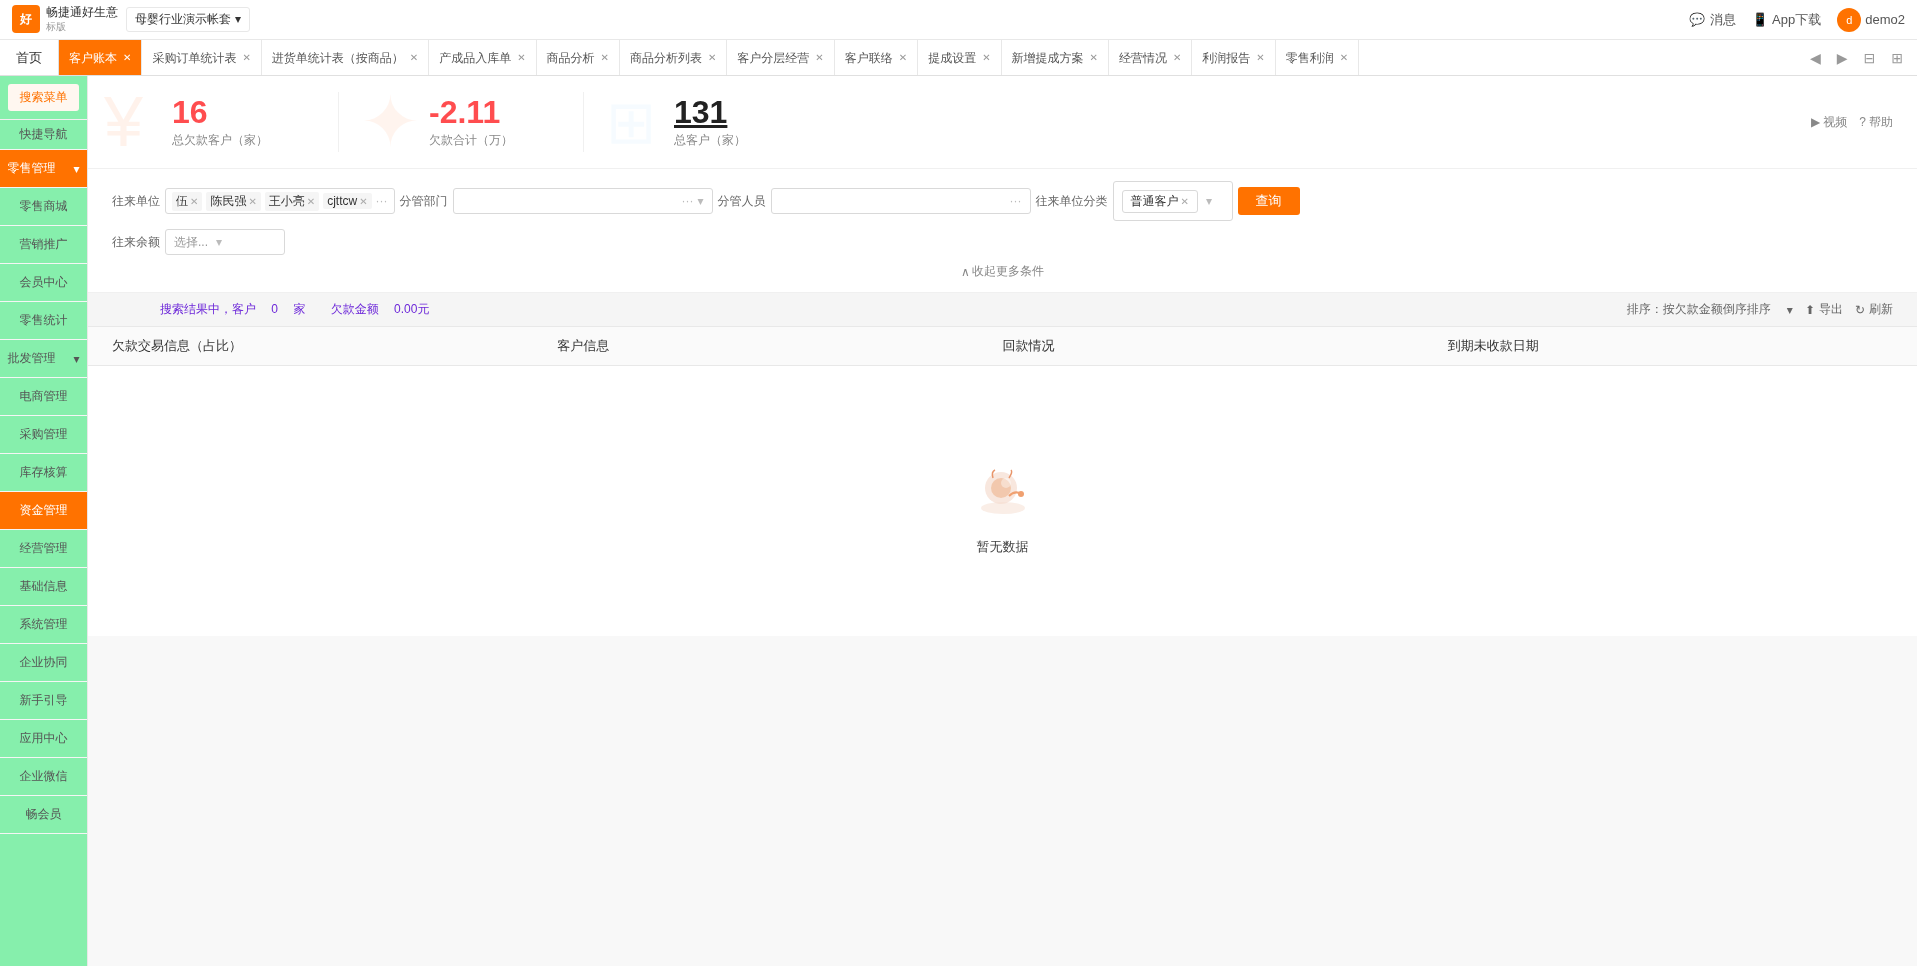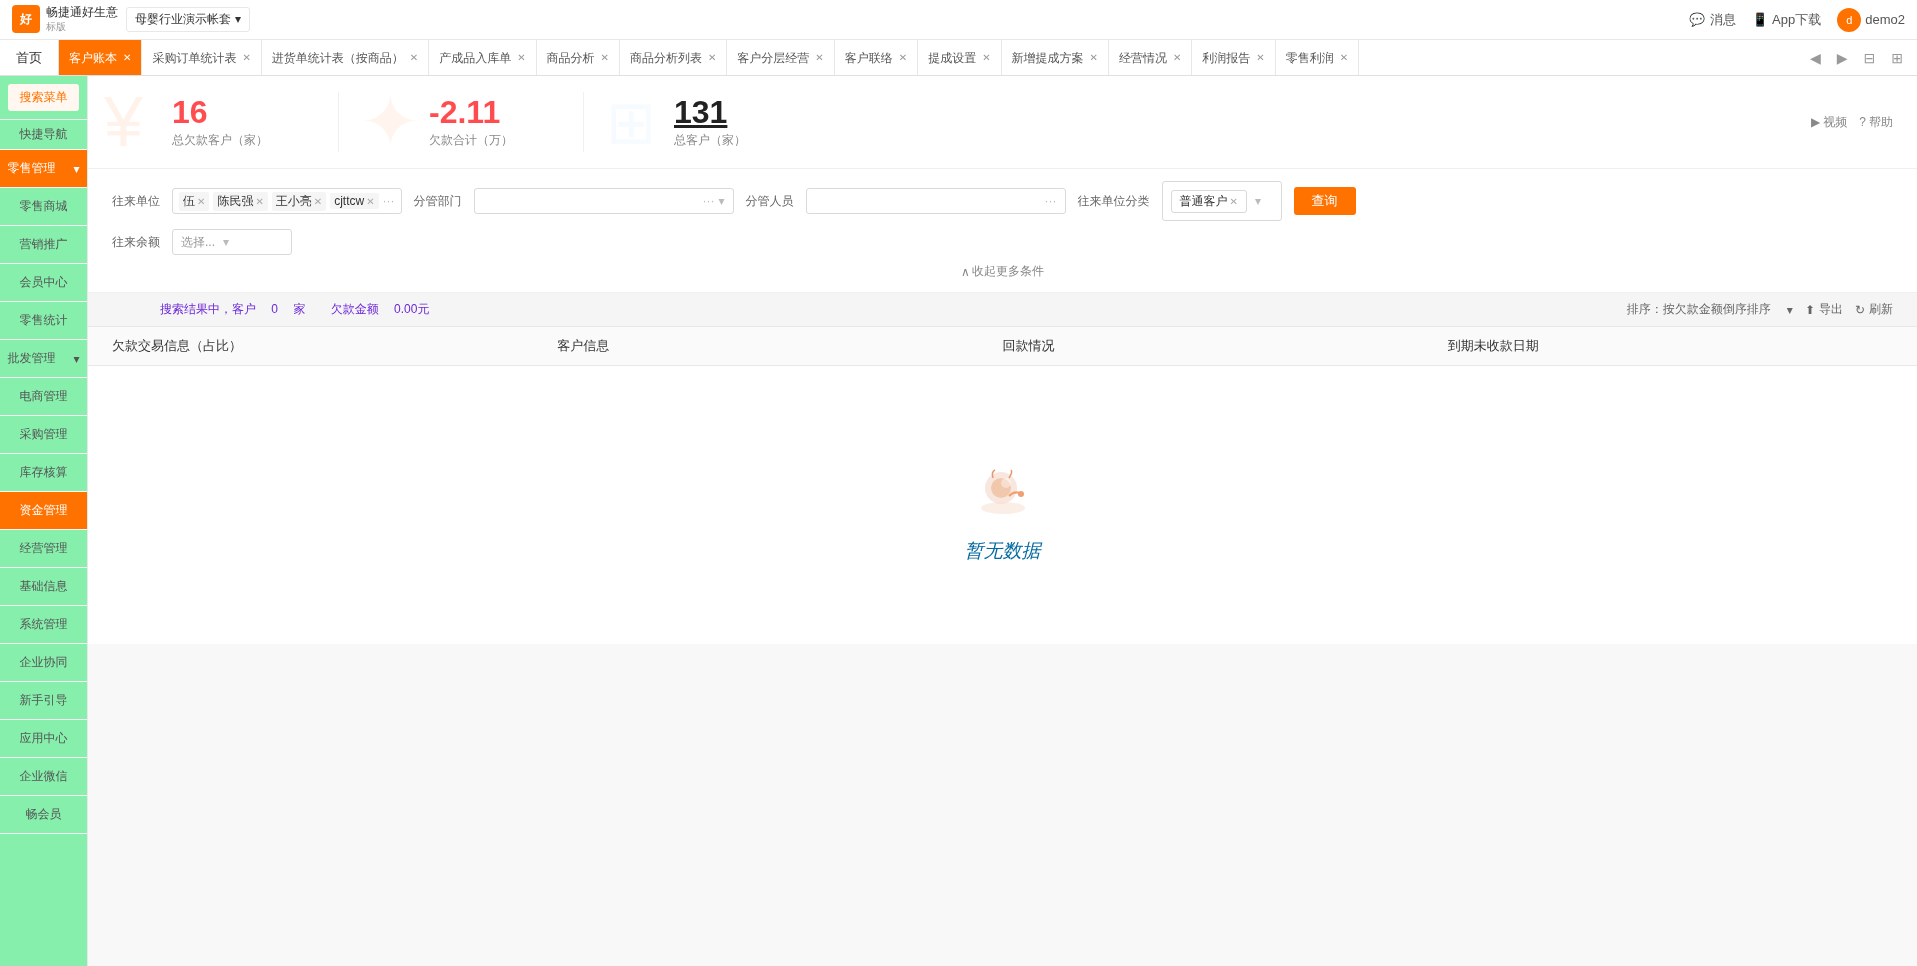--- a/index.html
+++ b/index.html
@@ -45,21 +45,21 @@
     
     .stats-banner { background: #fff; padding: 16px 24px; display: flex; align-items: center; gap: 0; border-bottom: 1px solid #f0f0f0; position: relative; justify-content: center; }
     .stat-value { font-size: 32px; font-weight: bold; line-height: 1; }
     .stat-value.red { color: #ff4d4f; }
     .stat-value.dark { color: #222; text-decoration: underline; }
     .stat-label { font-size: 12px; color: #888; margin-top: 4px; }
     .stats-help { margin-left: auto; display: flex; align-items: center; gap: 12px; font-size: 12px; color: #888; }
 
     
     .filter-area { background: #fff; padding: 12px 24px; border-bottom: 1px solid #f0f0f0; }
-    .filter-row { display: flex; align-items: center; flex-wrap: wrap; gap: 12px; margin-bottom: 8px; }
+    .filter-row { display: flex; align-items: center; flex-wrap: wrap; gap: 5px; margin-bottom: 8px; }
     .filter-label { font-size: 12px; color: #666; white-space: nowrap; }
     .filter-tag-group { display: flex; align-items: center; gap: 4px; border: 1px solid #d9d9d9; border-radius: 3px; padding: 2px 6px; background: #fff; min-height: 26px; }
     .filter-tag { display: flex; align-items: center; gap: 2px; background: #f5f5f5; border-radius: 2px; padding: 1px 4px; font-size: 12px; }
     .filter-tag-close { font-size: 10px; color: #aaa; cursor: pointer; }
     .filter-more { color: #bbb; cursor: pointer; font-size: 12px; }
     .filter-input { border: 1px solid #d9d9d9; border-radius: 3px; padding: 3px 8px; font-size: 12px; height: 26px; display: flex; align-items: center; gap: 4px; cursor: pointer; min-width: 160px; color: #999; }
     .filter-input-wide { min-width: 260px; }
     .filter-select { border: 1px solid #d9d9d9; border-radius: 3px; padding: 3px 8px; font-size: 12px; height: 40px; display: flex; align-items: center; gap: 4px; cursor: pointer; min-width: 120px; }
     .customer-tag { display: flex; align-items: center; gap: 2px; border: 1px solid #d9d9d9; border-radius: 3px; padding: 2px 8px; font-size: 12px; background: #fff; }
     .customer-tag-close { color: #aaa; cursor: pointer; font-size: 10px; }
@@ -75,21 +75,21 @@
     .result-action-btn { display: flex; align-items: center; gap: 4px; cursor: pointer; }
 
     
     .table-wrap { background: #fff; }
     .table-header { display: grid; grid-template-columns: 1fr 1fr 1fr 1fr; padding: 10px 24px; border-bottom: 1px solid #e8e8e8; background: #fafafa; }
     .table-col-header { font-size: 13px; color: #333; font-weight: normal; }
 
     
     .empty-state { display: flex; flex-direction: column; align-items: center; justify-content: center; padding: 80px 0; }
     .empty-icon { width: 80px; height: 80px; margin-bottom: 12px; }
-    .empty-text { font-size: 19px; color: #0369a1; font-style: italic; }
+    .empty-text { font-size: 13px; color: #404040; }
 
     
     .v-divider { width: 1px; height: 60px; background: #f0f0f0; margin: 0 30px; }
   </style>
 </head>
 <body>
 
 <div class="top-bar">
   <div class="top-bar-left">
     <div class="logo-area">

